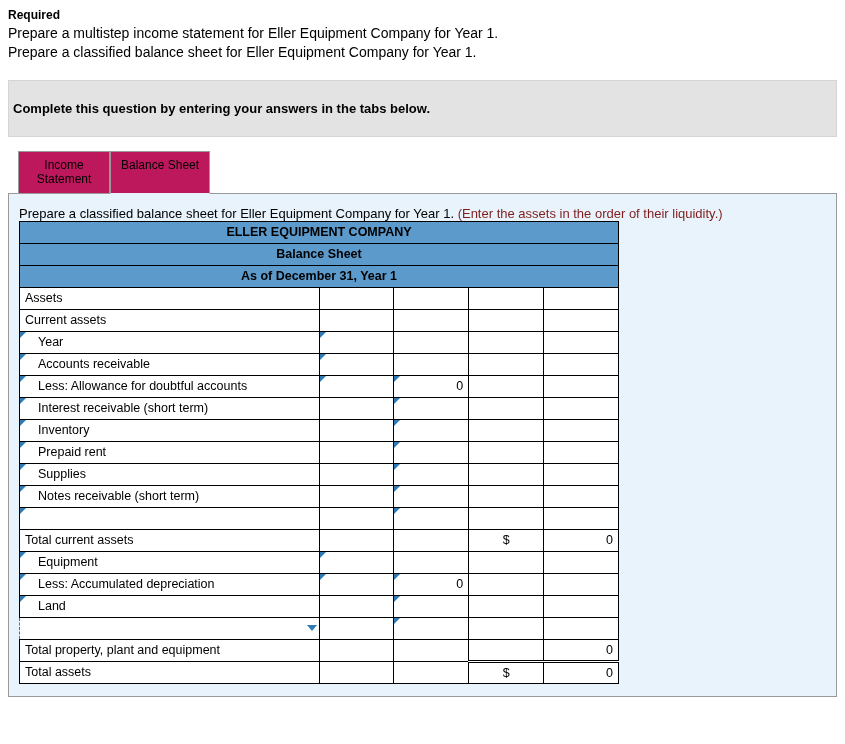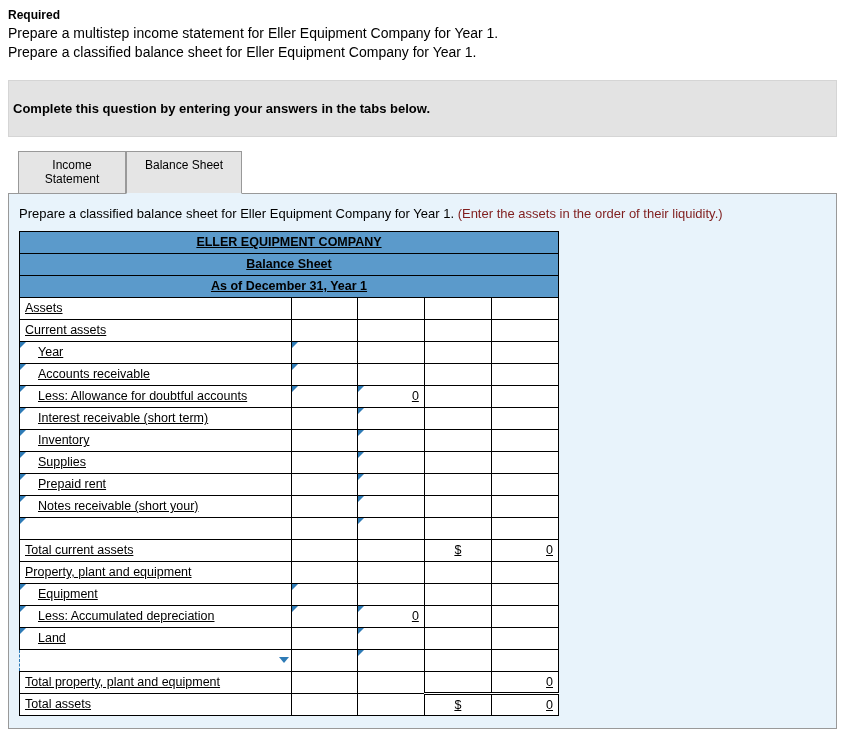--- a/index.html
+++ b/index.html
@@ -18,22 +18,22 @@
     background: #e3e3e3;
     padding: 20px 4px;
     font-weight: bold;
     font-size: 13px;
     border: 1px solid #d5d5d5;
     margin-bottom: 14px;
   }
   .tabs-row { display: flex; margin-left: 10px; }
   .tab {
     border: 1px solid #999;
-    background: #e5e5e5;
-    padding: 6px 18px;
+    background: #be185d;
+    padding: 6px 10px;
     font-size: 12px;
     text-align: center;
     min-width: 70px;
     line-height: 1.2;
     cursor: pointer;
   }
   .tab.inactive {
     border-bottom: 1px solid #999;
   }
   .tab.active {
@@ -44,23 +44,21 @@
   .panel {
     border: 1px solid #999;
     background: #e8f3fb;
     padding: 12px 10px;
     margin-top: -1px;
     font-size: 13px;
   }
   .panel .redtext { color: #7f1d1d; }
   .bs-table {
     border-collapse: collapse;
-    margin-top: 10px;
-    width: 540px;
-    text-decoration: underline;
+    width: 600px;
   }
   .bs-table td, .bs-table th {
     border: 1px solid #000;
     padding: 3px 5px;
     font-size: 12.5px;
     background: #fff;
     height: 22px;
   }
   .bs-table .hdr {
     background: #5b9acb;
@@ -174,60 +172,53 @@
       <td class="num-col"></td>
     </tr>
     <tr>
       <td class="label-col indent-1 corner">Inventory</td>
       <td class="num-col"></td>
       <td class="num-col corner"></td>
       <td class="num-col"></td>
       <td class="num-col"></td>
     </tr>
     <tr>
+      <td class="label-col indent-1 corner">Prepaid rent</td>
+      <td class="num-col"></td>
+      <td class="num-col corner"></td>
+      <td class="num-col"></td>
+      <td class="num-col"></td>
+    </tr>
+    <tr>
       <td class="label-col indent-1 corner">Supplies</td>
       <td class="num-col"></td>
       <td class="num-col corner"></td>
       <td class="num-col"></td>
       <td class="num-col"></td>
     </tr>
     <tr>
-      <td class="label-col indent-1 corner">Prepaid rent</td>
-      <td class="num-col"></td>
-      <td class="num-col corner"></td>
-      <td class="num-col"></td>
-      <td class="num-col"></td>
-    </tr>
-    <tr>
-      <td class="label-col indent-1 corner">Notes receivable (short your)</td>
+      <td class="label-col indent-1 corner">Notes receivable (short term)</td>
       <td class="num-col"></td>
       <td class="num-col corner"></td>
       <td class="num-col"></td>
       <td class="num-col"></td>
     </tr>
     <tr>
       <td class="label-col corner"></td>
       <td class="num-col"></td>
       <td class="num-col corner"></td>
       <td class="num-col"></td>
       <td class="num-col"></td>
     </tr>
     <tr>
       <td class="label-col">Total current assets</td>
       <td class="num-col"></td>
       <td class="num-col"></td>
       <td class="num-col" style="text-align:center;">$</td>
       <td class="num-col">0</td>
-    </tr>
-    <tr>
-      <td class="label-col">Property, plant and equipment</td>
-      <td class="num-col"></td>
-      <td class="num-col"></td>
-      <td class="num-col"></td>
-      <td class="num-col"></td>
     </tr>
     <tr>
       <td class="label-col indent-1 corner">Equipment</td>
       <td class="num-col corner"></td>
       <td class="num-col"></td>
       <td class="num-col"></td>
       <td class="num-col"></td>
     </tr>
     <tr>
       <td class="label-col indent-1 corner">Less: Accumulated depreciation</td>

